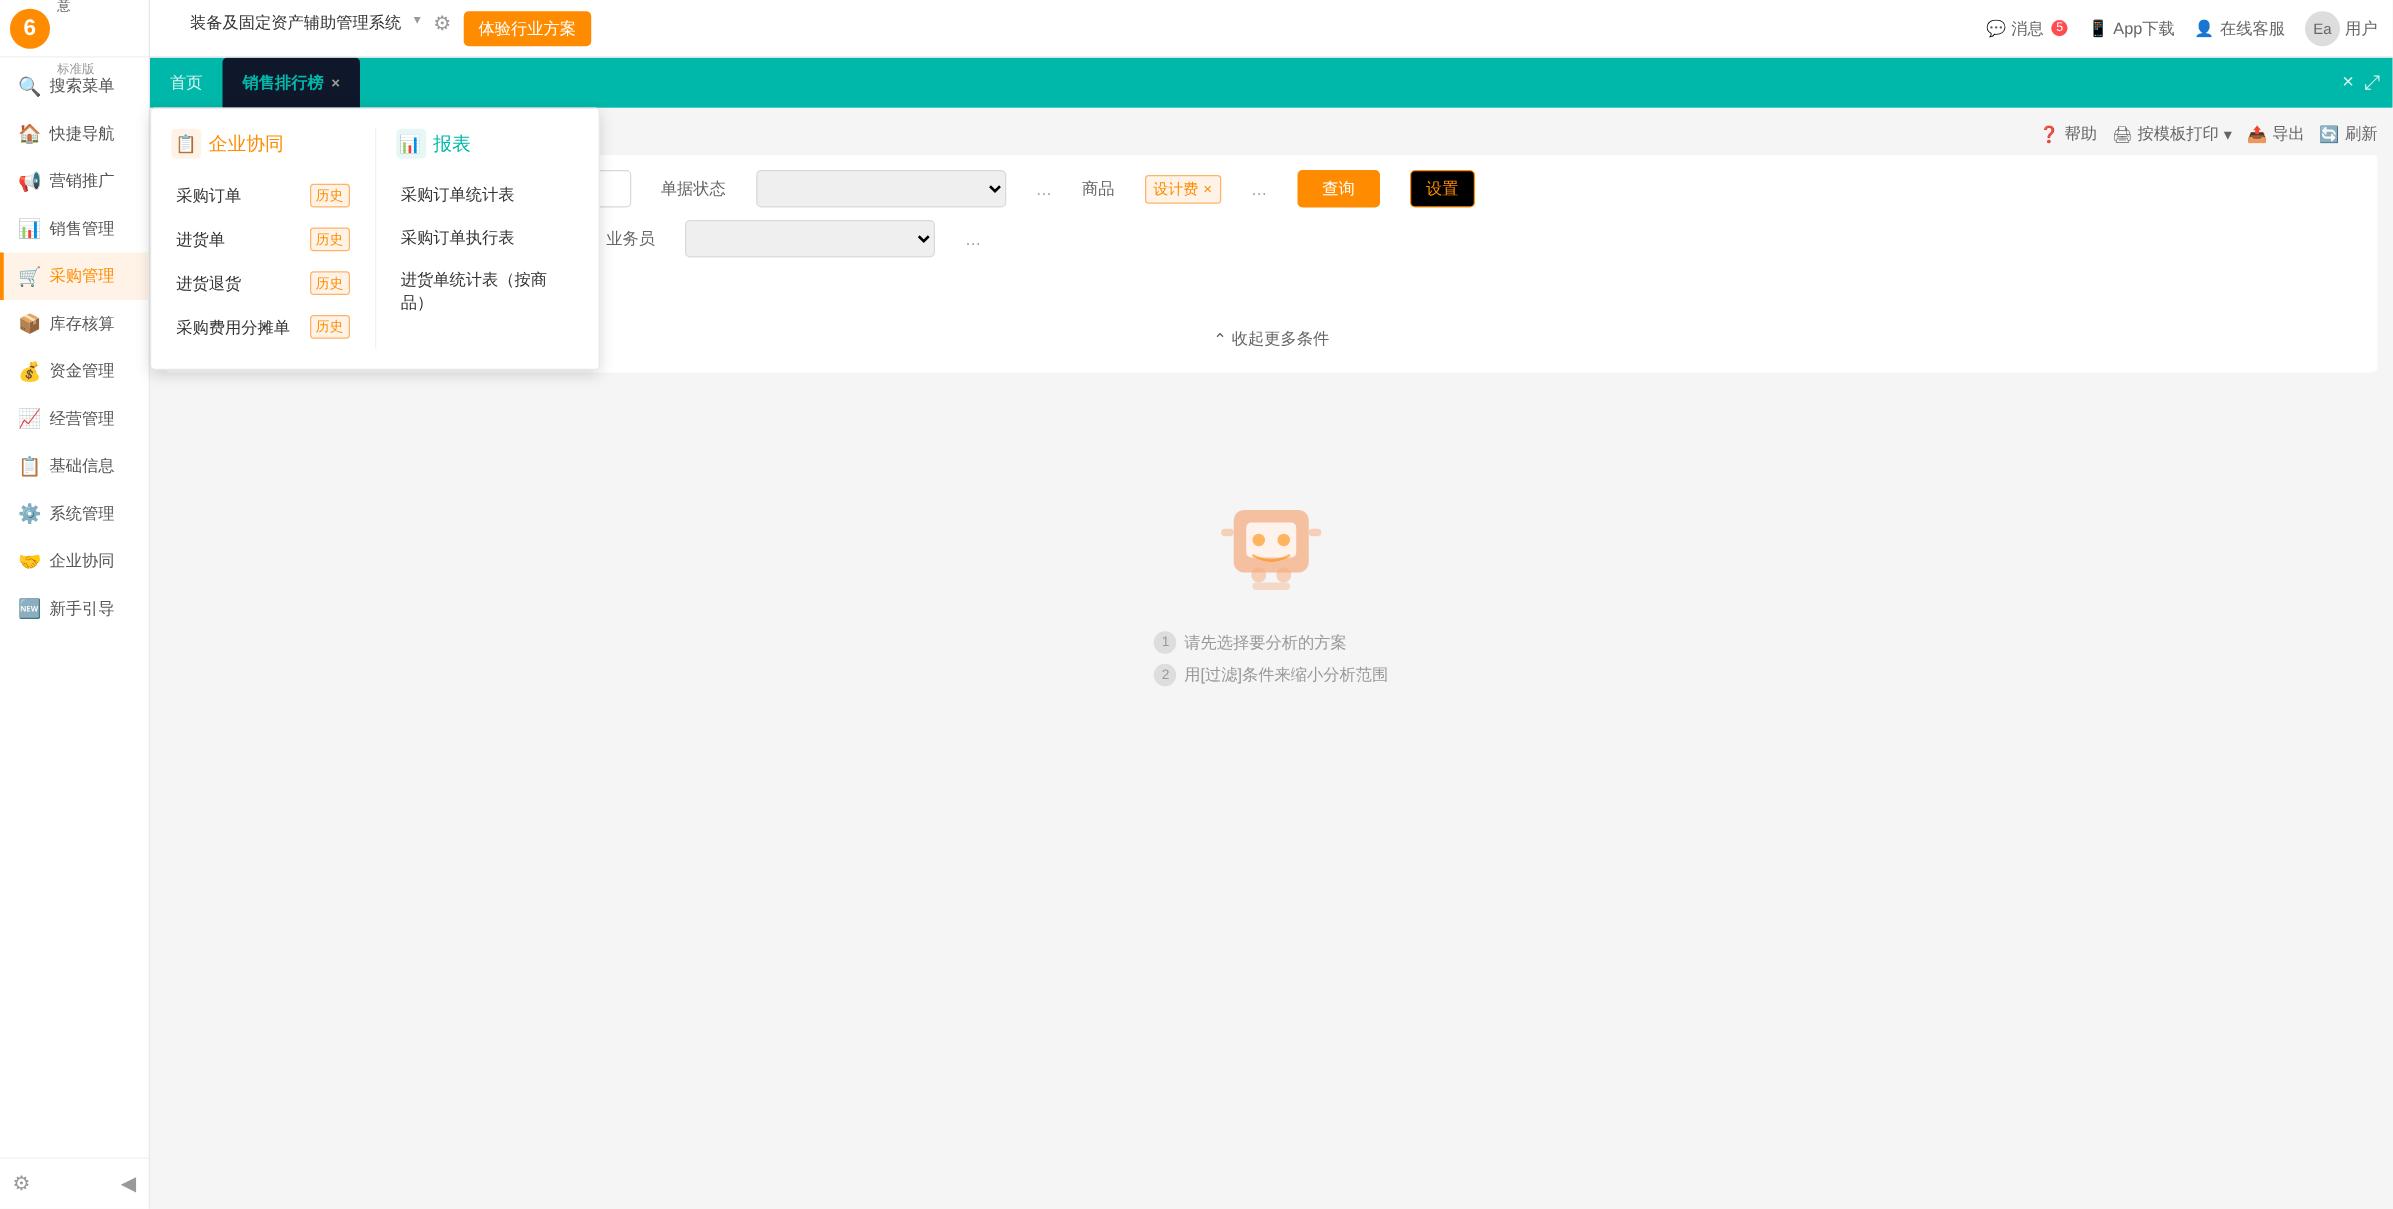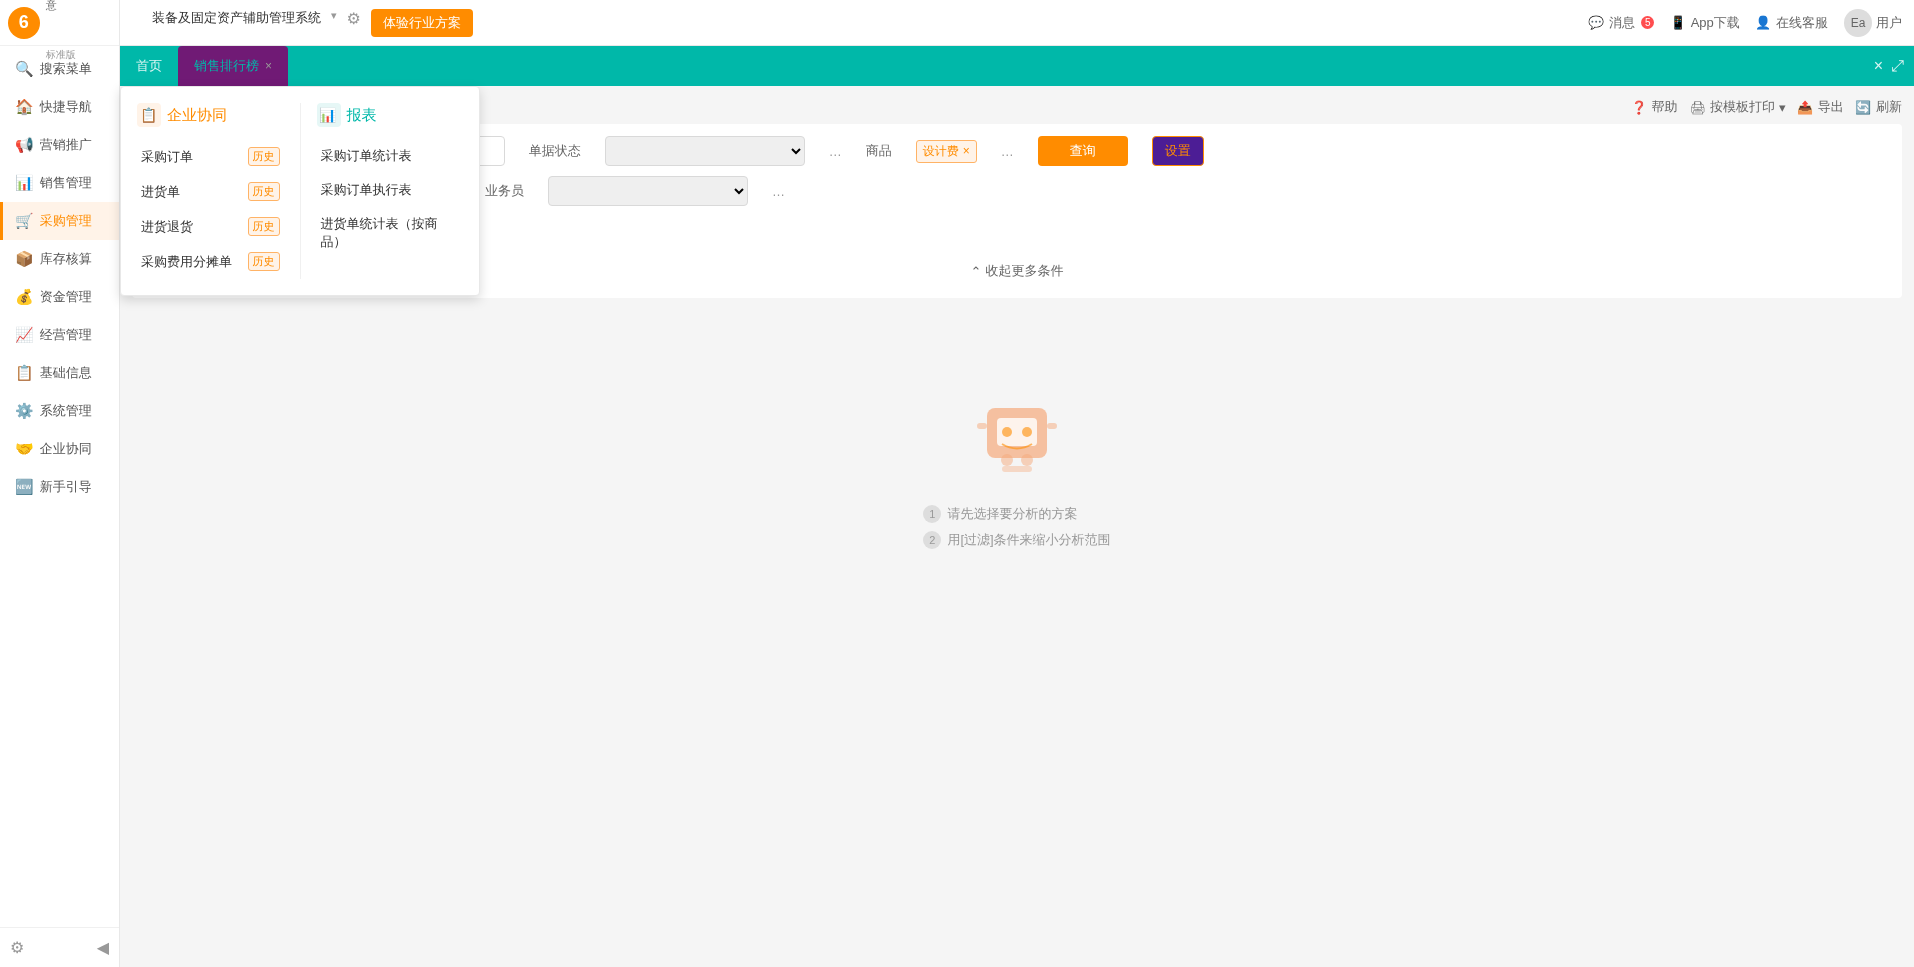--- a/index.html
+++ b/index.html
@@ -98,23 +98,24 @@
       height: 40px;
       display: flex;
       align-items: center;
       padding: 0 16px;
       cursor: pointer;
       font-size: 13px;
       color: rgba(255,255,255,0.85);
       gap: 6px;
     }
     .tab-item.active {
-      background: #701a75;
+      background: #0f172a;
       color: #00b8a9;
       border-radius: 4px 4px 0 0;
+      font-weight: bold;
     }
     .tab-item .close-btn {
       font-size: 12px;
       color: #999;
     }
     .tab-spacer { flex: 1; }
     .tab-actions {
       display: flex;
       align-items: center;
       gap: 8px;
@@ -250,27 +251,27 @@
       font-size: 12px;
       color: #ff8c00;
       gap: 4px;
     }
     .tag .remove { cursor: pointer; }
     .search-btn {
       background: #ff8c00;
       color: #fff;
       border: none;
       border-radius: 4px;
-      padding: 5px 32px;
+      padding: 5px 20px;
       font-size: 13px;
       cursor: pointer;
       height: 30px;
     }
     .set-btn {
-      background: #4c1d95;
+      background: #000000;
       color: #ff8c00;
       border: 1px solid #ff8c00;
       border-radius: 4px;
       padding: 5px 12px;
       font-size: 13px;
       cursor: pointer;
       height: 30px;
     }
     .collapse-btn {
       display: flex;

